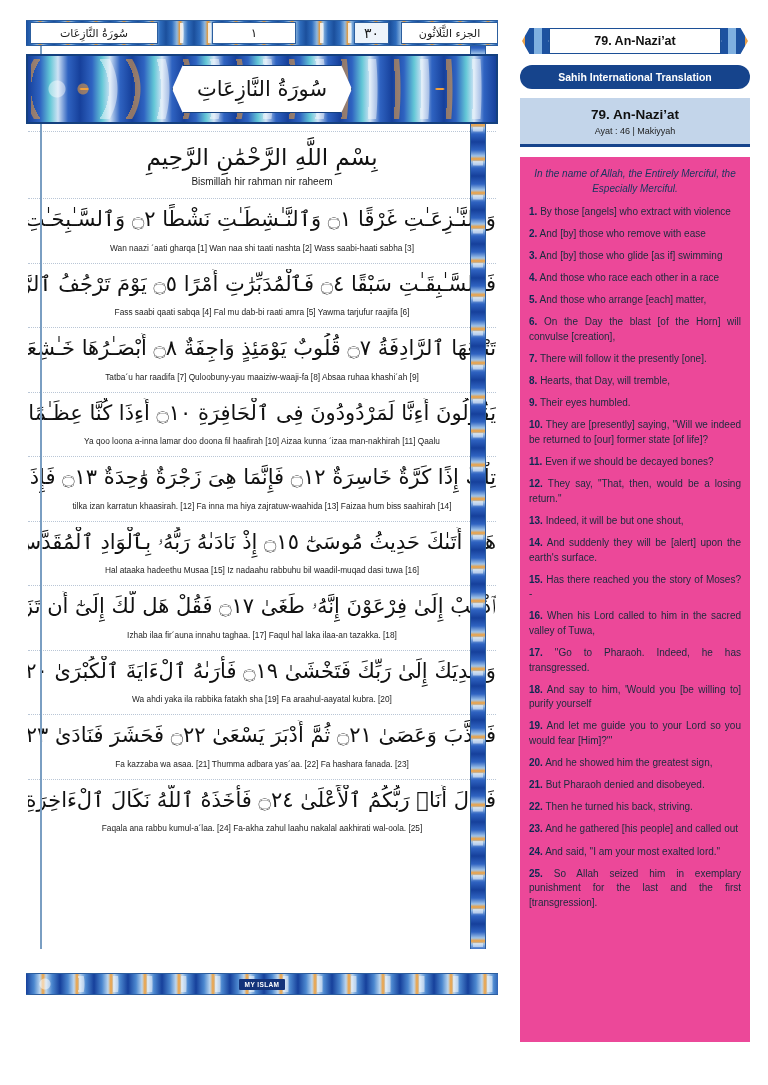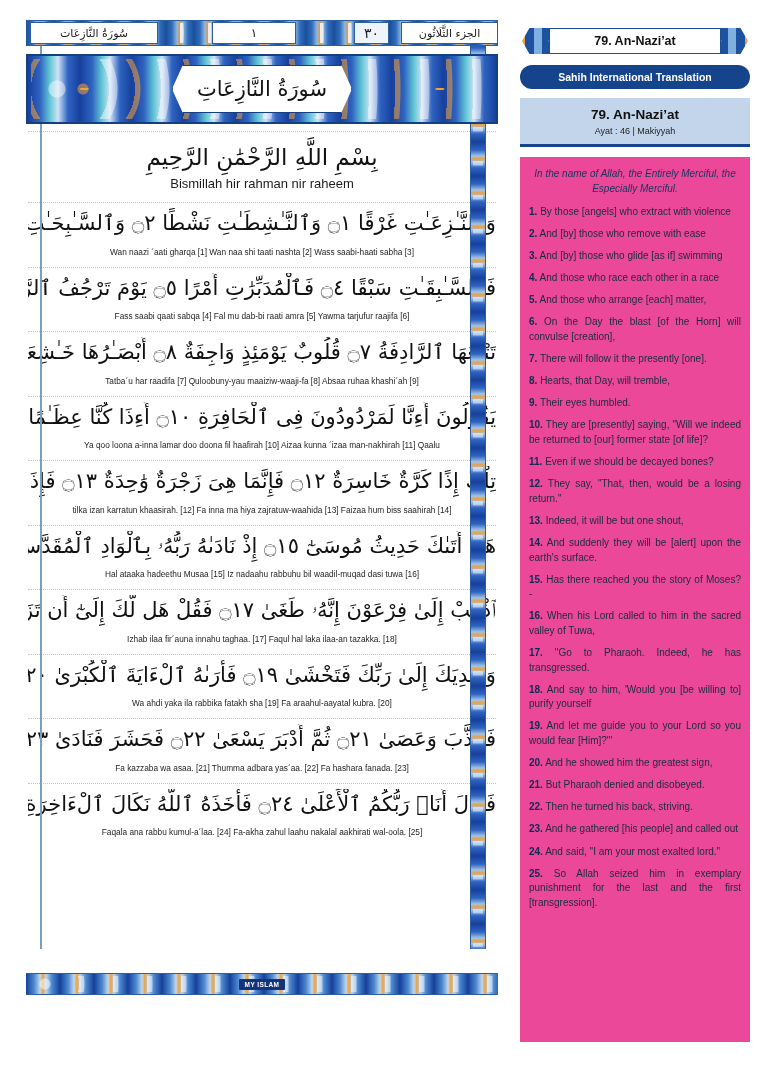--- a/index.html
+++ b/index.html
@@ -121,21 +121,21 @@
   }
   .basmala .ar {
     font-family: "DejaVu Sans", sans-serif;
     font-size: 23px;
     color: #121212;
     direction: rtl;
     display: block;
   }
   .translit-c {
     text-align: center;
-    font-size: 13px;
+    font-size: 10px;
     color: #1b1b1b;
     padding-top: 6px;
   }
 
   
   .ayah-block { padding: 5px 2px 3px 2px; }
   .ayah-ar {
     direction: rtl;
     text-align: center;
     font-family: "DejaVu Sans", sans-serif;

